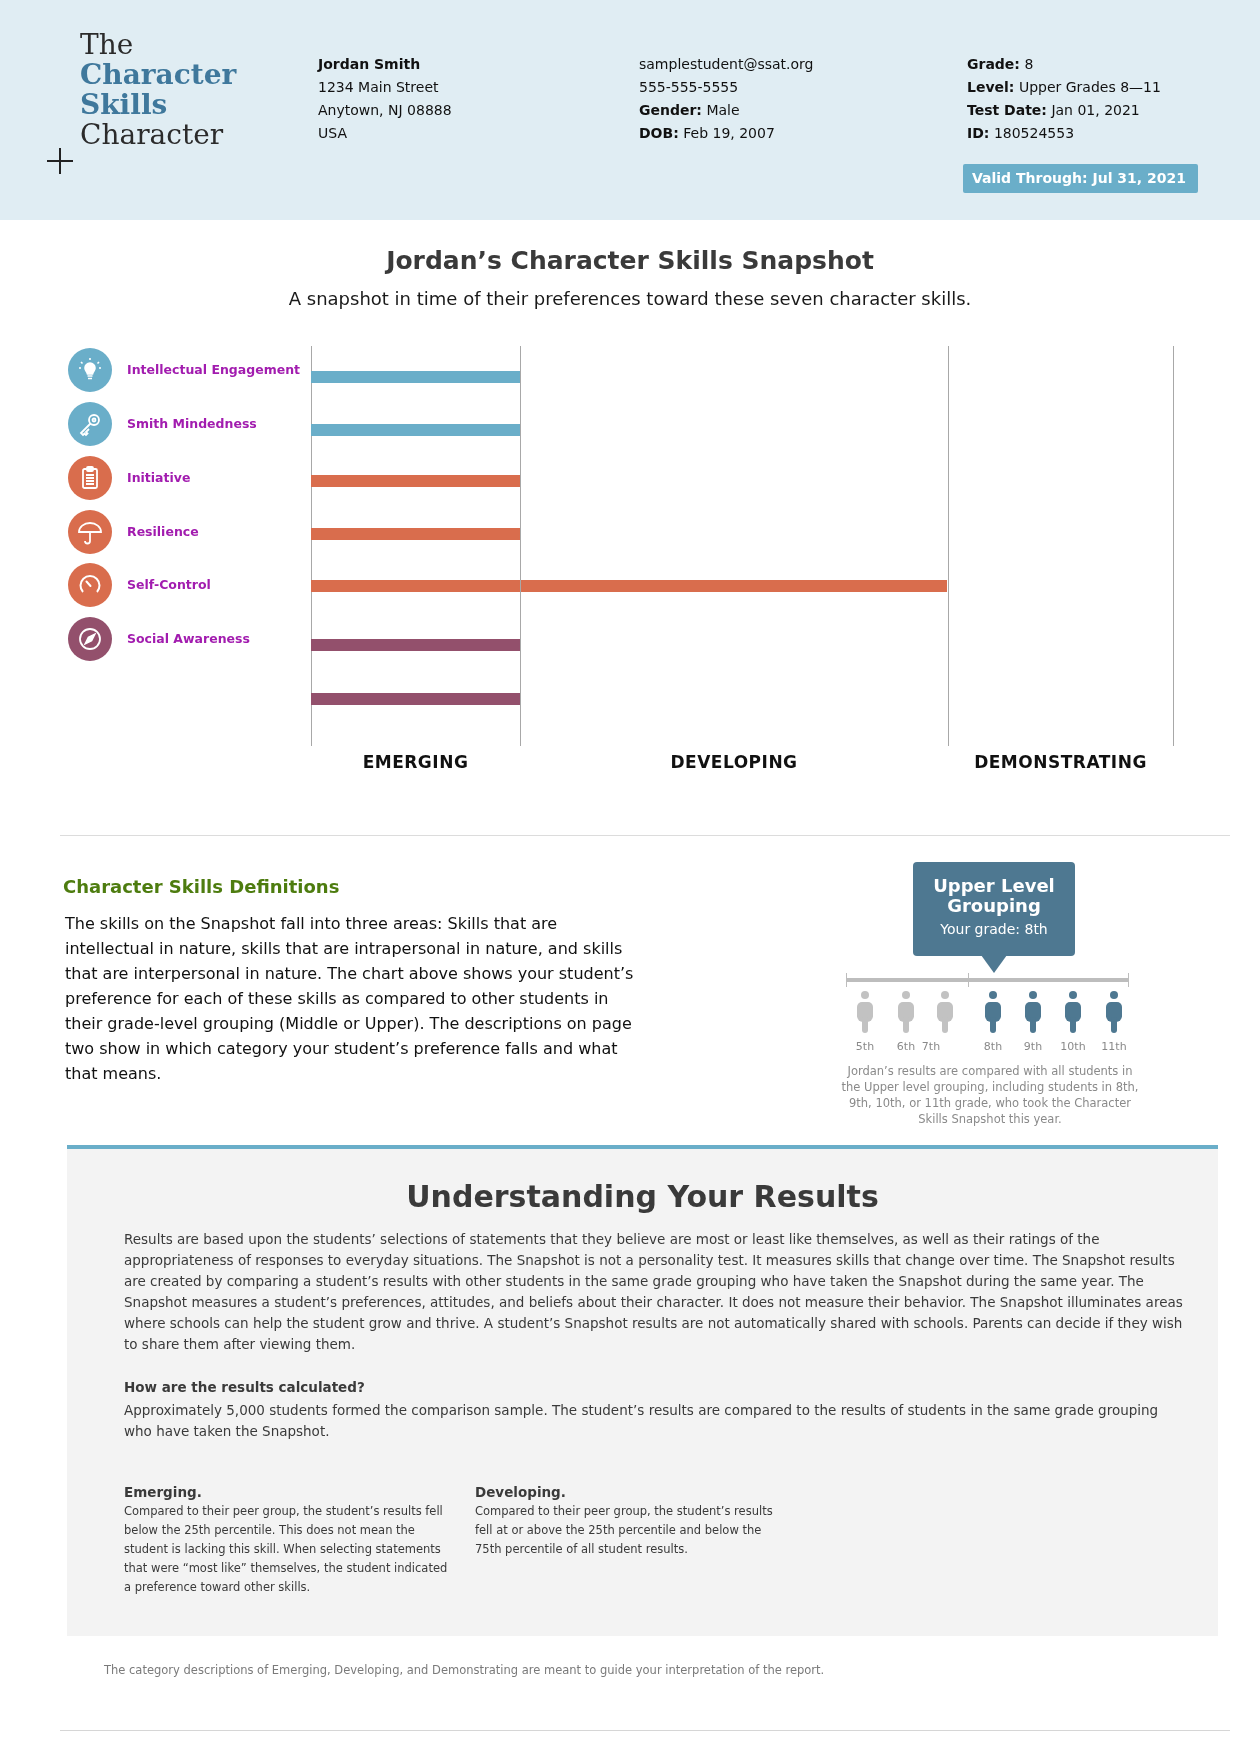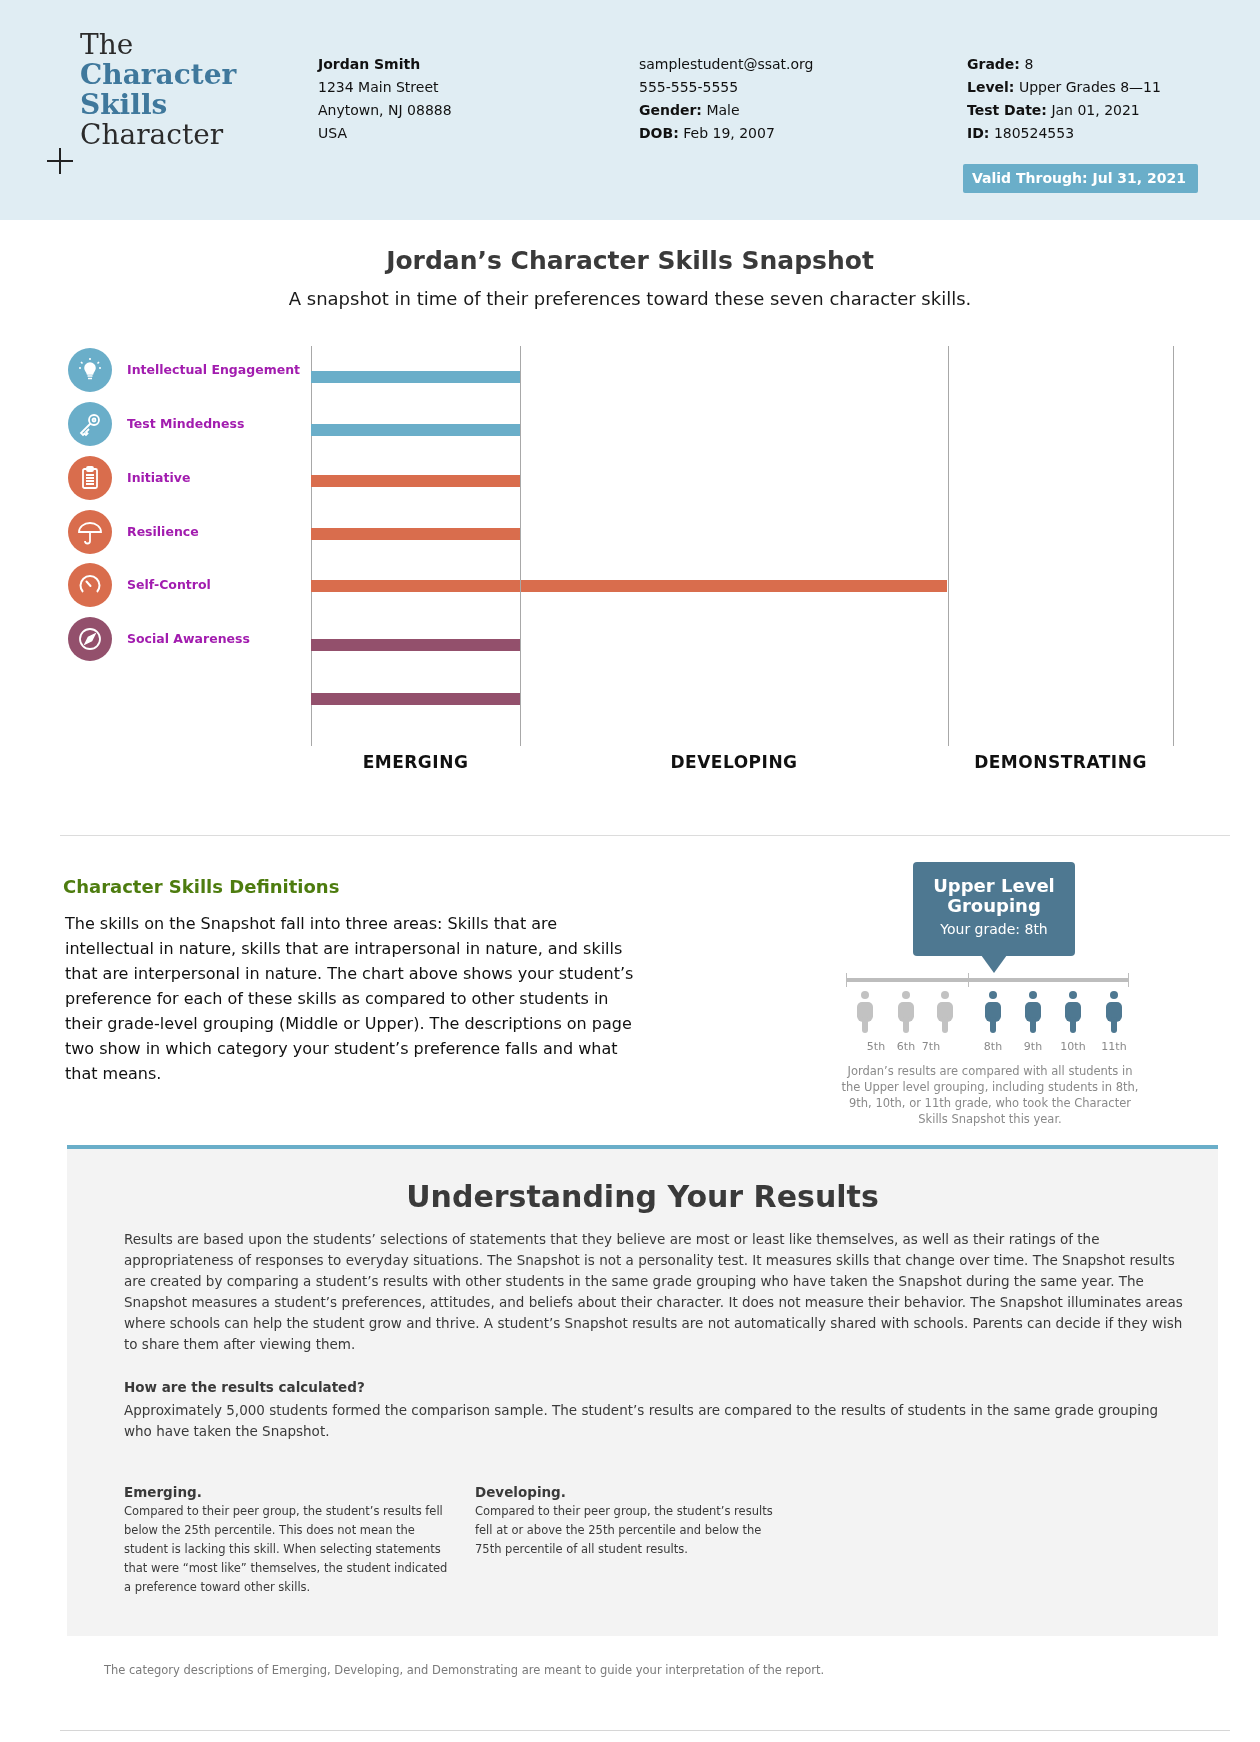--- a/index.html
+++ b/index.html
@@ -129,21 +129,21 @@
   <div class="skill-row" style="top:62px">
     <div class="skill-icon" style="background:#6AAEC9">
       <svg viewBox="0 0 28 28">
           <g fill="none" stroke="#fff" stroke-width="1.8">
             <circle cx="18" cy="10" r="5"></circle>
             <circle cx="18" cy="10" r="1.5"></circle>
             <path d="M14.5 13.5L5 23l2 2 1.5-1.5 1.5 1.5 1.5-1.5-1.5-1.5 3-3"></path>
           </g>
         </svg>
     </div>
-    <div class="skill-label">Test Mindedness</div>
+    <div class="skill-label">Smith Mindedness</div>
   </div>
   <div class="bar" style="left:311px;top:84px;width:209px;background:#6AAEC9"></div>
 
   <div class="skill-row" style="top:116px">
     <div class="skill-icon" style="background:#D96D4D">
       <svg viewBox="0 0 28 28">
           <g fill="none" stroke="#fff" stroke-width="1.8">
             <rect x="7" y="5" width="14" height="19" rx="1.5"></rect>
             <rect x="11" y="3" width="6" height="4" rx="1" fill="#fff"></rect>
             <path d="M10 11h8M10 14h8M10 17h8M10 20h8"></path>
@@ -246,21 +246,21 @@
       <div class="head" style="background:#4E7891"></div>
       <div class="body" style="background:#4E7891"></div>
       <div class="leg" style="background:#4E7891"></div>
     </div>
   <div class="person" style="left:264px">
       <div class="head" style="background:#4E7891"></div>
       <div class="body" style="background:#4E7891"></div>
       <div class="leg" style="background:#4E7891"></div>
     </div>
 
-  <div class="grade-lbl" style="left:16px">5th</div>
+  <div class="grade-lbl" style="left:5px">5th</div>
   <div class="grade-lbl" style="left:46px">6th</div>
   <div class="grade-lbl" style="left:71px">7th</div>
   <div class="grade-lbl" style="left:133px">8th</div>
   <div class="grade-lbl" style="left:173px">9th</div>
   <div class="grade-lbl" style="left:213px">10th</div>
   <div class="grade-lbl" style="left:254px">11th</div>
 
   <div class="group-note">Jordan’s results are compared with all students in the Upper level grouping, including students in 8th, 9th, 10th, or 11th grade, who took the Character Skills Snapshot this year.</div>
 </div>
 

